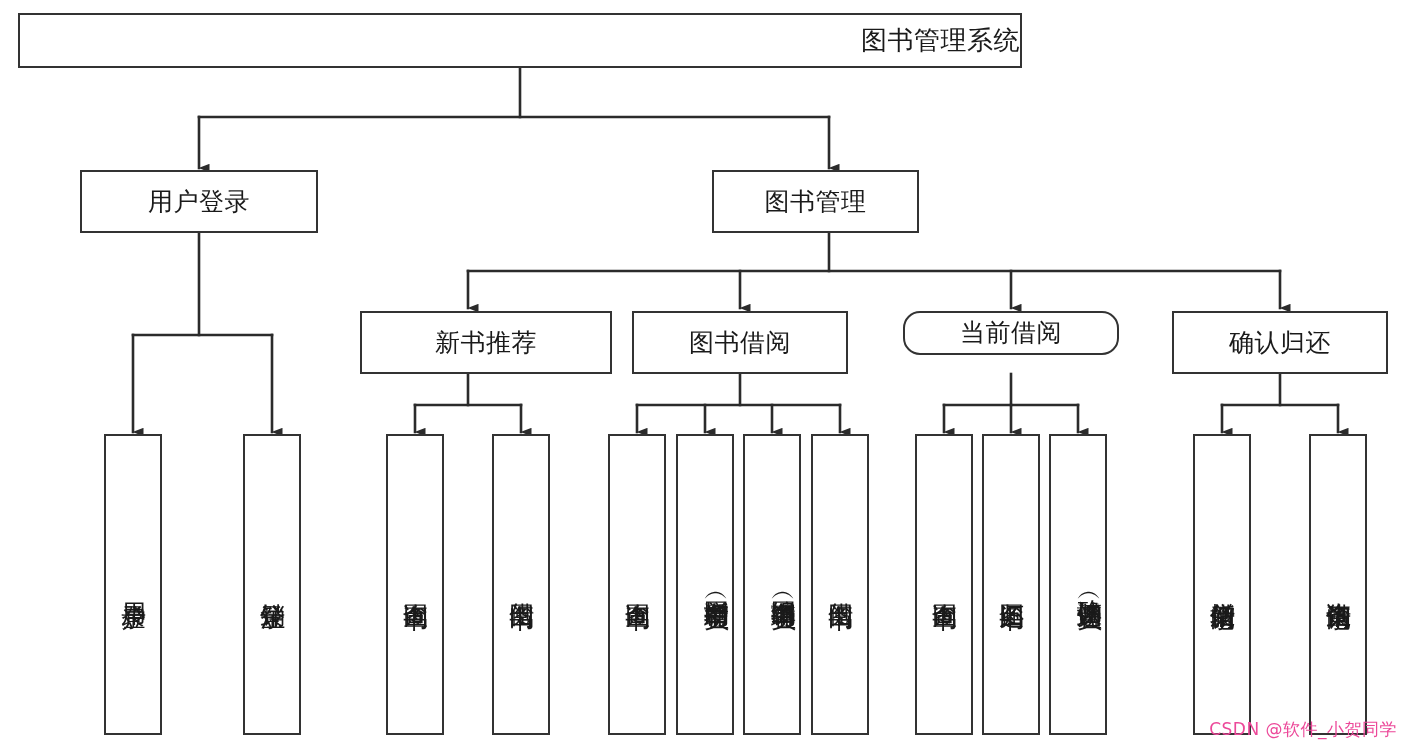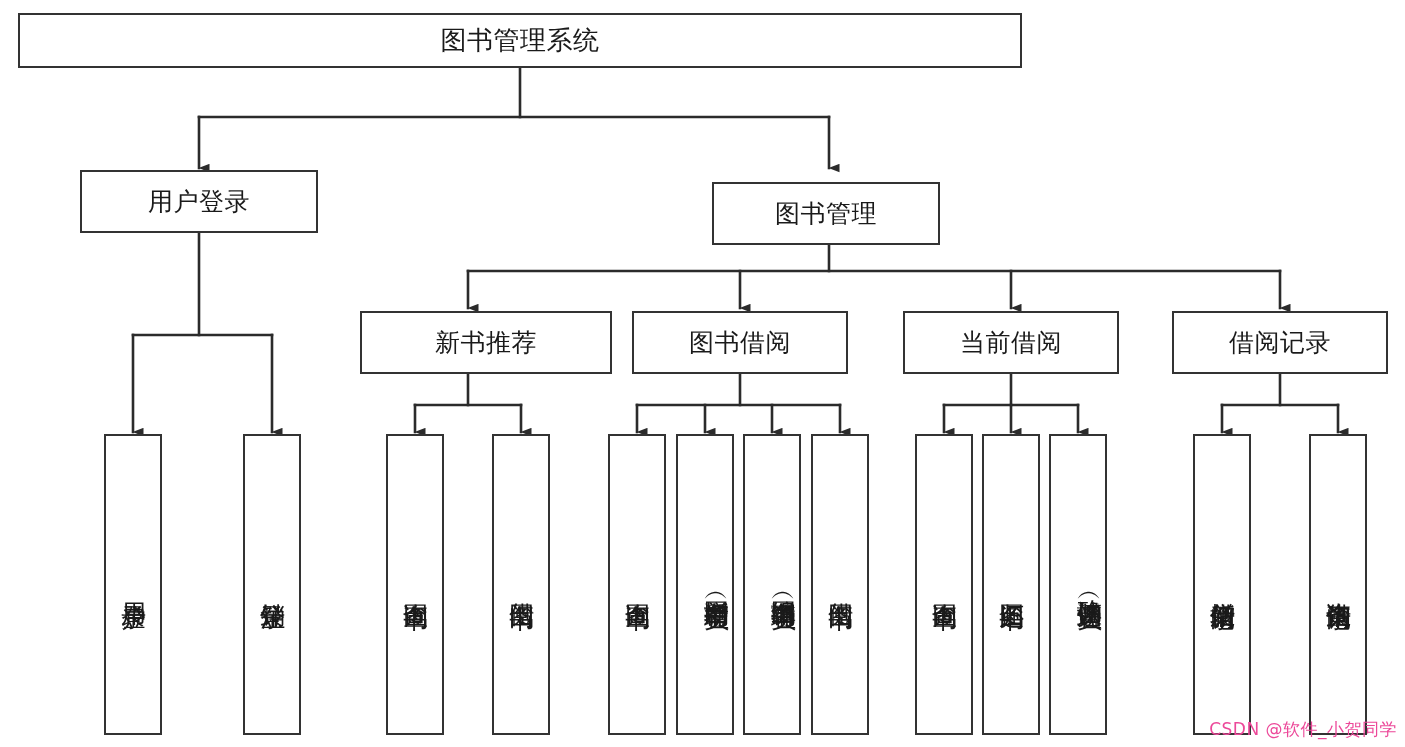--- a/index.html
+++ b/index.html
@@ -120,42 +120,42 @@
       <path d="M1011,405 L1011,432" marker-end="url(#arrow)"></path>
       <path d="M1078,405 L1078,432" marker-end="url(#arrow)"></path>
 
       <path d="M1280,374 L1280,405"></path>
       <path d="M1222,405 L1338,405"></path>
       <path d="M1222,405 L1222,432" marker-end="url(#arrow)"></path>
       <path d="M1338,405 L1338,432" marker-end="url(#arrow)"></path>
     </g>
   </svg>
 
-  <div class="node h root" style="left:18px; top:13px; width:1004px; height:55px;">
+  <div class="node h root" style="left:18px; top:13px; width:1004px; height:55px;justify-content:flex-end;">
     <span>图书管理系统</span>
   </div>
 
   <div class="node h" style="left:80px; top:170px; width:238px; height:63px;">
     <span>用户登录</span>
   </div>
-  <div class="node h" style="left:712px; top:170px; width:228px; height:63px;margin-top:12px;">
+  <div class="node h" style="left:712px; top:170px; width:207px; height:63px;">
     <span>图书管理</span>
   </div>
 
   <div class="node h" style="left:360px; top:311px; width:252px; height:63px;">
     <span>新书推荐</span>
   </div>
   <div class="node h" style="left:632px; top:311px; width:216px; height:63px;">
     <span>图书借阅</span>
   </div>
-  <div class="node h" style="left:903px; top:311px; width:216px; height:63px;">
+  <div class="node h" style="left:903px; top:311px; width:216px; height:44px;border-radius:17px;">
     <span>当前借阅</span>
   </div>
   <div class="node h" style="left:1172px; top:311px; width:216px; height:63px;">
-    <span>借阅记录</span>
+    <span>确认归还</span>
   </div>
 
   <div class="node v" style="left:104px; top:434px; width:58px; height:301px;">
     <span>用户登录</span>
   </div>
   <div class="node v" style="left:243px; top:434px; width:58px; height:301px;">
     <span>注销登录</span>
   </div>
 
   <div class="node v" style="left:386px; top:434px; width:58px; height:301px;">

